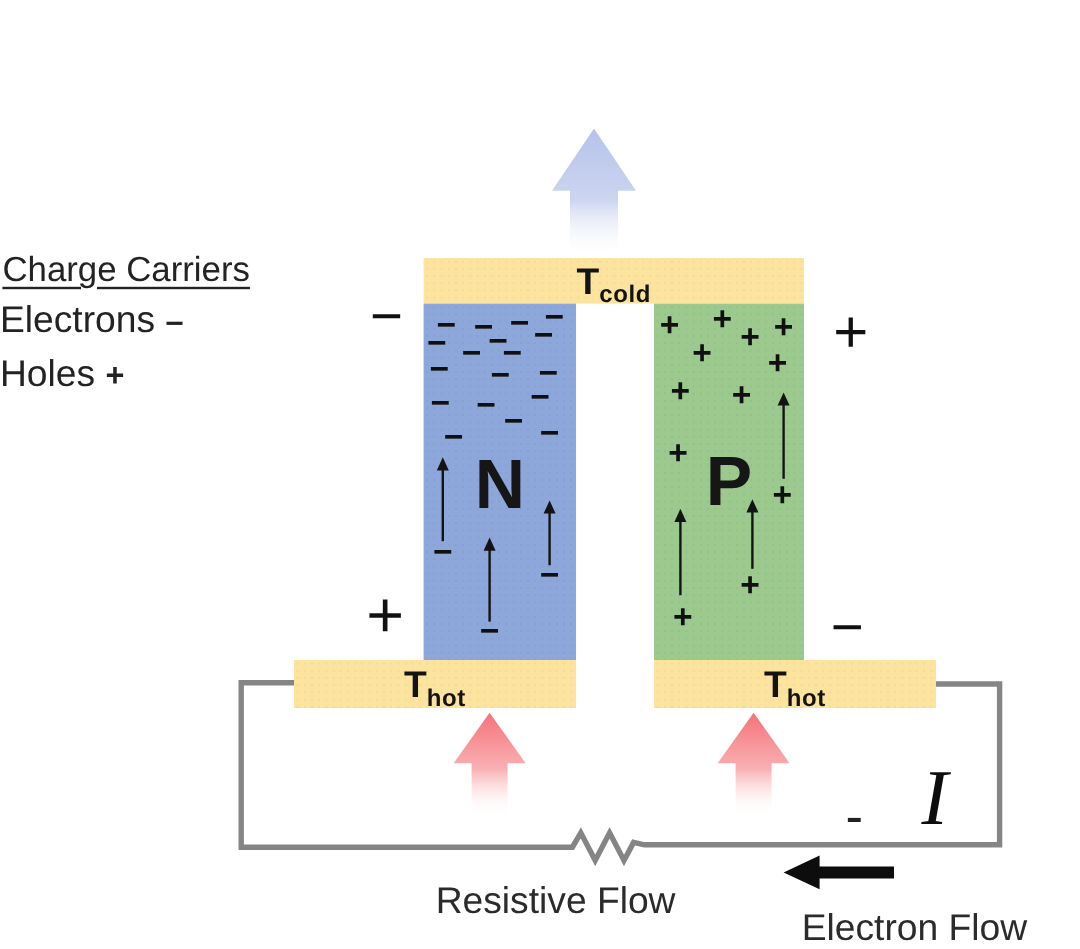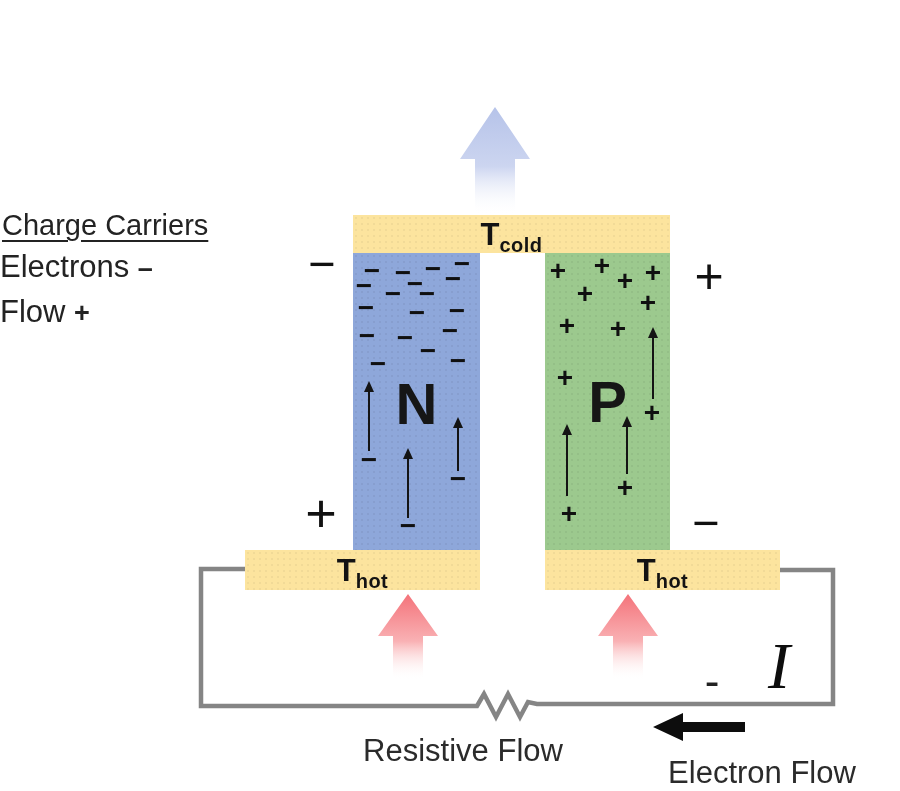--- a/index.html
+++ b/index.html
@@ -100,21 +100,21 @@
   <div class="title">
   </div>
 
   <div class="legend">
     <div class="legend-title">Charge Carriers</div>
     <div class="legend-item">
       <span>Electrons</span>
       <span class="sym">–</span>
     </div>
     <div class="legend-item">
-      <span>Flow</span>
+      <span>Holes</span>
       <span class="sym">+</span>
     </div>
   </div>
 
   <svg class="heat-arrow heat-out" width="70" height="108" viewBox="0 0 70 108">
     <defs>
       <linearGradient id="gradCold" x1="0" y1="0" x2="0" y2="1">
         <stop offset="0" stop-color="#b6c3e9"></stop>
         <stop offset="0.55" stop-color="#ccd5f0"></stop>
         <stop offset="1" stop-color="#ffffff" stop-opacity="0"></stop>

